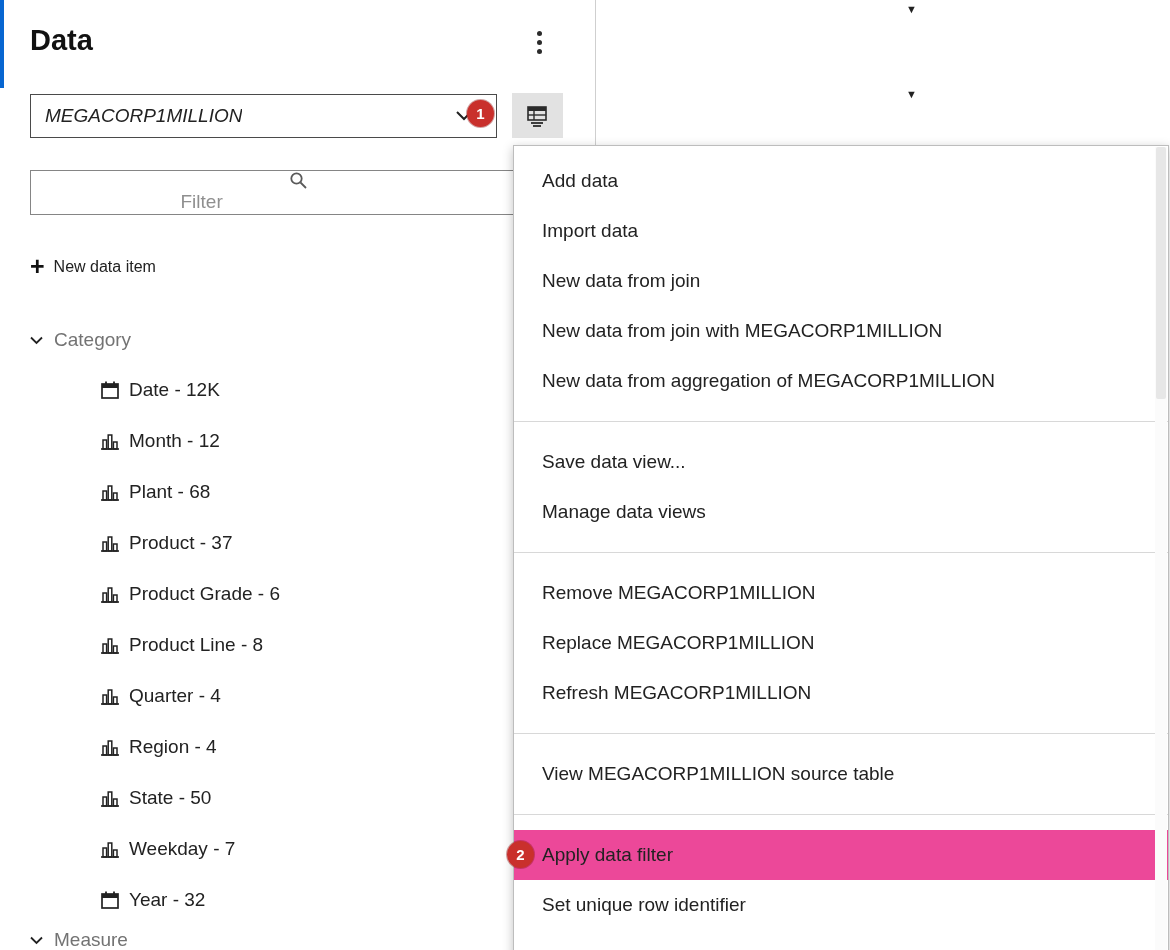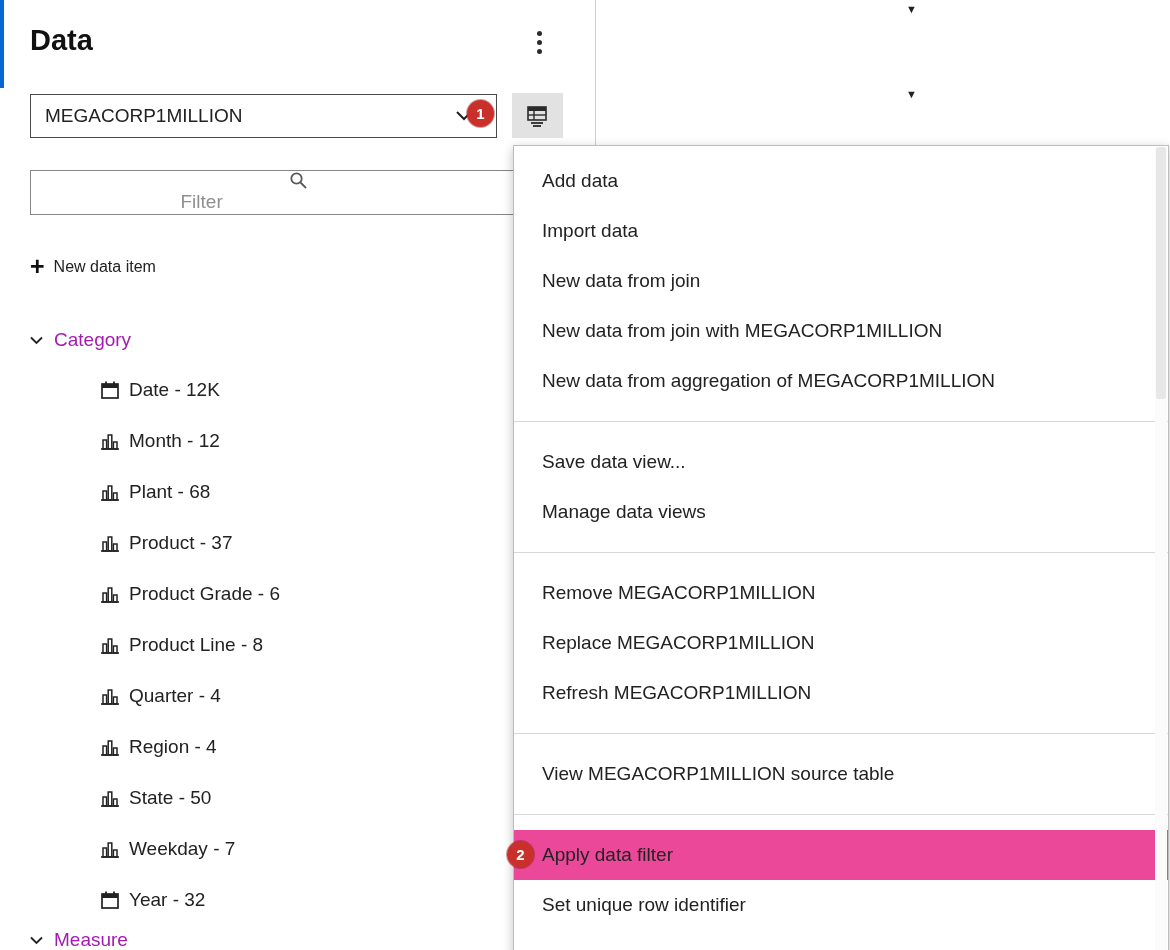--- a/index.html
+++ b/index.html
@@ -19,21 +19,21 @@
     border-right:1px solid #cfcfcf;
   }
   .accent-strip{position:absolute;left:0;top:0;width:4px;height:88px;background:#0766d1;}
   .panel-title{position:absolute;left:30px;top:24px;font-size:29px;font-weight:700;color:#111111;}
   .kebab{position:absolute;left:532px;top:27px;width:14px;height:30px;display:flex;flex-direction:column;align-items:center;justify-content:center;gap:4px;cursor:pointer;}
   .kebab .dot{width:5px;height:5px;border-radius:50%;background:#2b2b2b;}
 
   .source-select{
     position:absolute;left:30px;top:94px;width:467px;height:44px;box-sizing:border-box;
     border:1px solid #4a4a4a;background:#fff;display:flex;align-items:center;
-    padding:0 40px 0 14px;cursor:pointer;
+    padding:0 40px 0 14px;cursor:pointer;font-style:italic;
   }
   .source-select .value{font-size:19px;color:#222;white-space:nowrap;overflow:hidden;}
   .source-select .chev{position:absolute;right:24px;top:16px;}
 
   .table-btn{
     position:absolute;left:512px;top:93px;width:51px;height:45px;background:#e2e2e2;
     border:none;display:flex;align-items:center;justify-content:center;cursor:pointer;padding:0;
   }
 
   .filter-box{
@@ -43,21 +43,21 @@
   .filter-box input{
     border:none;outline:none;flex:1;font-family:"Liberation Sans",sans-serif;
     font-size:19px;color:#333;margin-left:10px;background:transparent;
   }
   .filter-box input::placeholder{color:#8f8f8f;opacity:1;}
 
   .new-item{position:absolute;left:30px;top:254px;display:flex;align-items:center;gap:9px;cursor:pointer;}
   .new-item .plus{font-size:25px;font-weight:700;color:#111;line-height:1;}
   .new-item .lbl{font-size:16px;color:#222;}
 
-  .section-header{position:absolute;left:30px;display:flex;align-items:center;gap:11px;cursor:pointer;font-size:19px;color:#a21caf;}
+  .section-header{position:absolute;left:30px;display:flex;align-items:center;gap:11px;cursor:pointer;font-size:19px;color:#737373;}
   .section-header.cat{top:329px;}
   .section-header.measure{top:929px;}
 
   .item-list{position:absolute;left:0;top:364px;width:595px;}
   .data-item{height:51px;display:flex;align-items:center;padding-left:100px;gap:9px;cursor:pointer;}
   .data-item .lbl{font-size:19px;color:#222;}
   .icon{display:inline-flex;align-items:center;justify-content:center;}
 
   
   .context-menu{

